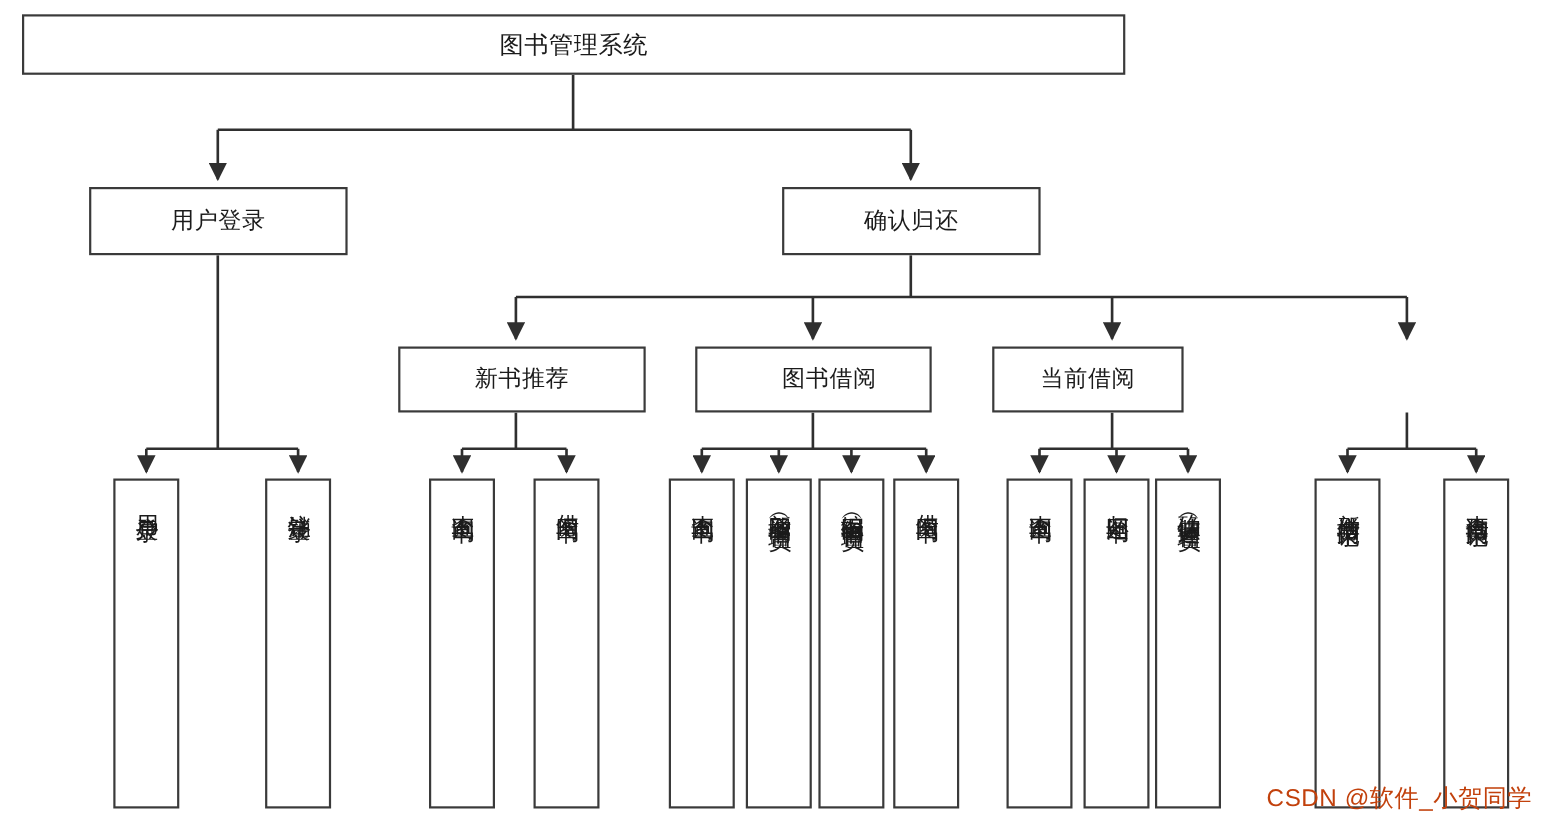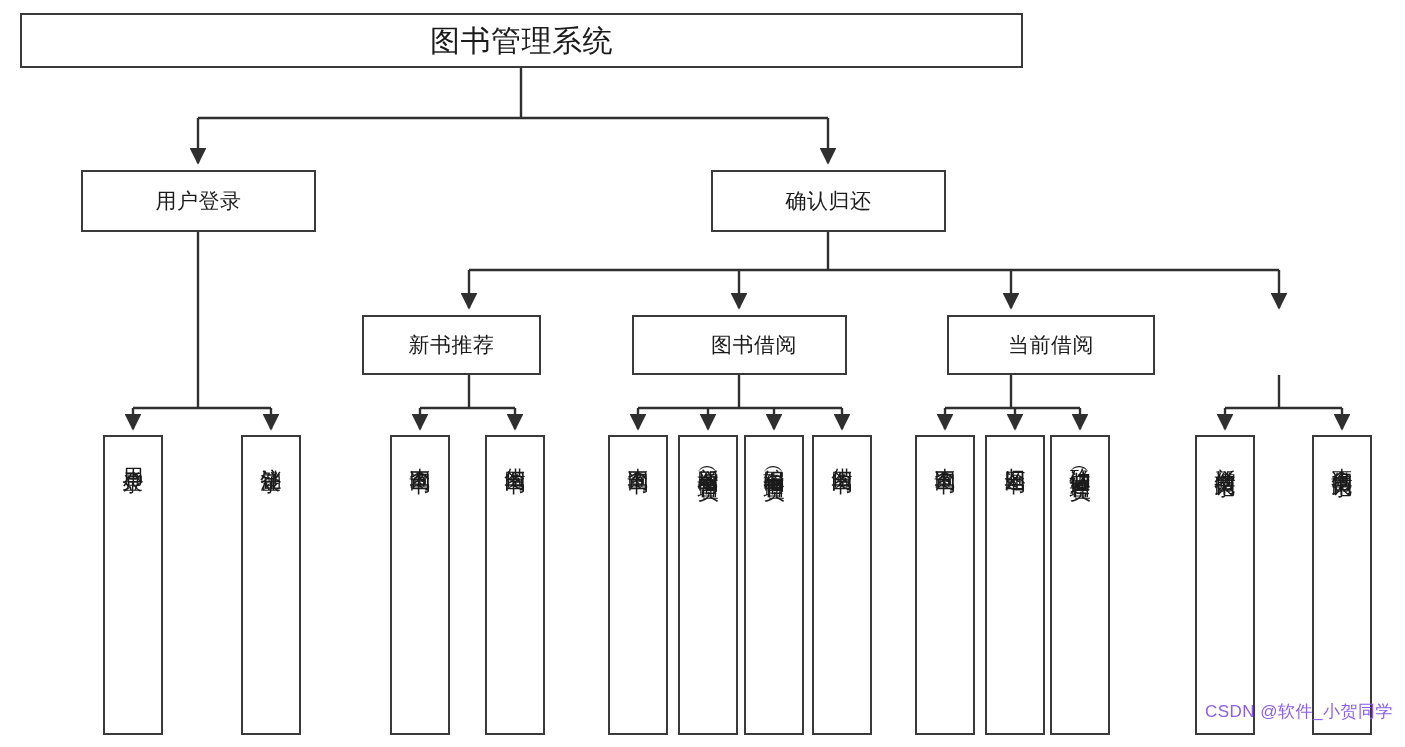--- a/index.html
+++ b/index.html
@@ -41,41 +41,41 @@
     text-align: center;
     line-height: 1.18;
     letter-spacing: 0.5px;
   }
   
   .node.horizontal .node-label {
     writing-mode: horizontal-tb;
     font-size: 21px;
   }
   .node.root .node-label {
-    font-size: 30px;
+    font-size: 22px;
   }
   
   .node.vertical {
     align-items: flex-start;
     padding-top: 14px;
   }
   .node.vertical .node-label {
     writing-mode: vertical-rl;
     text-orientation: upright;
     font-size: 21px;
     line-height: 1.05;
     letter-spacing: 2px;
     white-space: nowrap;
   }
   .watermark {
     position: absolute;
     right: 12px;
-    bottom: 24px;
-    font-size: 17px;
-    color: #8b5cf6;
+    bottom: 6px;
+    font-size: 22px;
+    color: #c2410c;
     letter-spacing: 0.5px;
     white-space: nowrap;
   }
 </style>
 </head>
 <body>
 
 <div id="canvas">
 
   <svg class="connectors" viewBox="0 0 1405 747" xmlns="http://www.w3.org/2000/svg">
@@ -134,27 +134,27 @@
     <span class="node-label">图书管理系统</span>
   </div>
 
   <div class="node horizontal" style="left:81px; top:170px; width:235px; height:62px;">
     <span class="node-label">用户登录</span>
   </div>
   <div class="node horizontal" style="left:711px; top:170px; width:235px; height:62px;">
     <span class="node-label">确认归还</span>
   </div>
 
-  <div class="node horizontal" style="left:362px; top:315px; width:179px; height:60px;">
+  <div class="node horizontal" style="left:362px; top:315px; width:225px; height:60px;">
     <span class="node-label">新书推荐</span>
   </div>
   <div class="node horizontal" style="left:632px; top:315px; width:215px; height:60px;padding-left:29px;">
     <span class="node-label">图书借阅</span>
   </div>
-  <div class="node horizontal" style="left:902px; top:315px; width:208px; height:60px;margin-left:45px;">
+  <div class="node horizontal" style="left:902px; top:315px; width:174px; height:60px;">
     <span class="node-label">当前借阅</span>
   </div>
 
   <div class="node vertical" style="left:103px; top:435px; width:60px; height:300px;">
     <span class="node-label">用户登录</span>
   </div>
   <div class="node vertical" style="left:241px; top:435px; width:60px; height:300px;">
     <span class="node-label">注销登录</span>
   </div>
 

